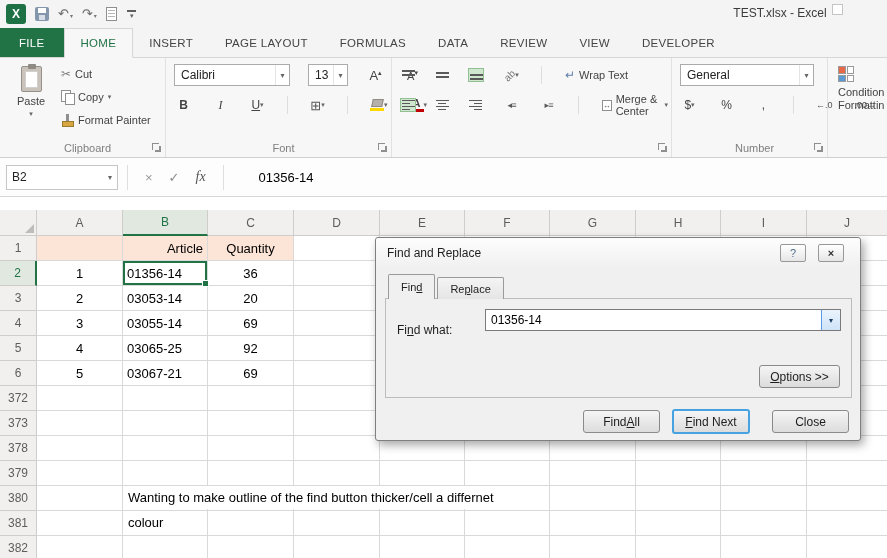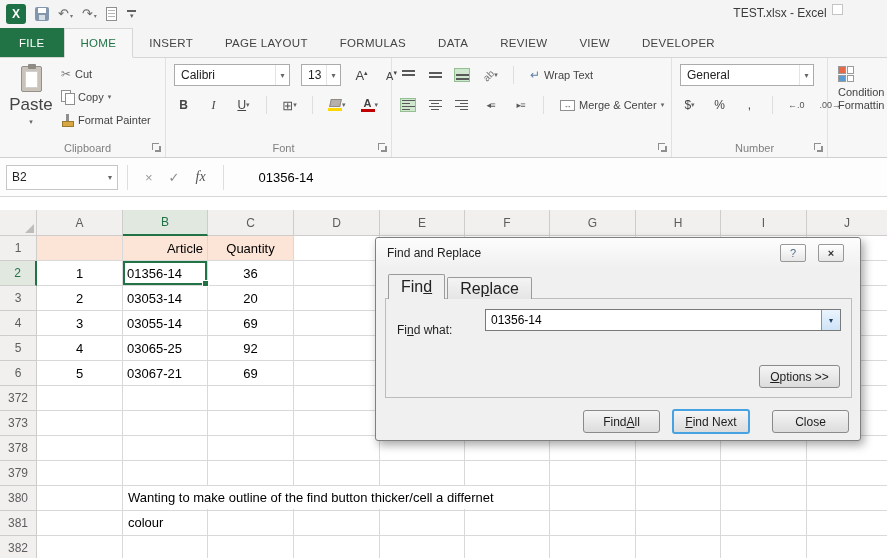--- a/index.html
+++ b/index.html
@@ -38,24 +38,24 @@
   
   .ribbon{position:absolute;left:0;top:58px;right:0;height:100px;background:#f7f7f7;
       border-bottom:1px solid #d0cfce}
   .rgroup{position:absolute;top:0;bottom:0;border-right:1px solid #e3e1df}
   .glabel{position:absolute;bottom:3px;left:10px;right:0;text-align:center;font-size:11px;color:#7f7f7f}
   .launcher{position:absolute;right:3px;bottom:4px;width:11px;height:11px}
   .launcher::before{content:'';position:absolute;left:1px;top:1px;width:6px;height:6px;
       border-left:1px solid #8f8f8f;border-top:1px solid #8f8f8f}
   .launcher::after{content:'';position:absolute;right:1px;bottom:1px;width:4px;height:4px;
       border-right:2px solid #8f8f8f;border-bottom:2px solid #8f8f8f}
-  .row{position:absolute;display:flex;align-items:center;gap:11px}
+  .row{position:absolute;display:flex;align-items:center;gap:18px}
   .bigbtn{position:absolute;left:8px;top:5px;width:46px;height:72px;display:flex;flex-direction:column;
       align-items:center;justify-content:flex-start;gap:3px;padding-top:3px}
-  .biglabel{font-size:17px;color:#444}
+  .biglabel{font-size:11px;color:#444}
   .dd{font-size:7px;color:#666}
   .clip-ic{width:21px;height:26px;background:#c9c3bb;border:1px solid #95908a;border-radius:2px;position:relative}
   .clip-ic i{display:block}
   .clip-ic .clip-top{position:absolute;top:-3px;left:6px;width:8px;height:5px;background:#8f8a84;border-radius:1px}
   .clip-ic .clip-page{position:absolute;left:3px;top:4px;right:3px;bottom:3px;background:#fff;border:1px solid #d0d0d0}
   .scol{position:absolute;display:flex;flex-direction:column;gap:2px}
   .scmd{display:flex;align-items:center;gap:4px;height:21px;padding:0 3px;font-size:11px;color:#444}
   .scissors-ic{font-size:12px;color:#777}
   .copy-ic{width:13px;height:14px;position:relative}
   .copy-ic::before,.copy-ic::after{content:'';position:absolute;width:8px;height:10px;background:#fff;border:1px solid #8f8f8f}
@@ -142,21 +142,21 @@
   .dlg-title{height:30px;display:flex;align-items:center;padding:0 11px;font-size:12px;color:#1e1e1e;
       background:linear-gradient(#fdfdfd,#f0f0f0);border-radius:3px 3px 0 0}
   .dlg-controls{position:absolute;top:6px;right:16px;display:flex;gap:12px}
   .dlg-sm{width:26px;height:18px;border:1px solid #989898;border-radius:2px;
       background:linear-gradient(#ffffff,#e6e6e6);font-size:11px;display:flex;align-items:center;
       justify-content:center;color:#4e6b8c}
   .dlg-sm.x{color:#333;font-weight:bold}
   .dlg-tabs{position:absolute;left:12px;top:39px;display:flex;z-index:2}
   .dlg-tab{height:22px;padding:4px 12px;border:1px solid #9a9a9a;border-bottom:none;
       border-radius:2px 2px 0 0;background:linear-gradient(#f4f4f4,#e5e5e5);display:flex;
-      align-items:center;font-size:16px;margin-right:2px;color:#222}
+      align-items:center;font-size:11px;margin-right:2px;color:#222}
   .dlg-tab.active{background:#f0f0f0;height:25px;margin-top:-3px;position:relative}
   .dlg-frame{position:absolute;left:9px;top:60px;width:467px;height:100px;border:1px solid #bcbcbc;background:#f0f0f0}
   .fw-label{position:absolute;left:11px;top:24px;font-size:12px;color:#1e1e1e}
   .fw-combo{position:absolute;left:99px;top:10px;width:356px;height:22px;background:#fff;
       border:1px solid #7a7a7a;display:flex;align-items:center;padding-left:5px;font-size:12px;color:#000}
   .fw-dd{margin-left:auto;width:19px;align-self:stretch;border-left:1px solid #569de5;
       background:linear-gradient(#eaf4fd,#cfe3f8);display:flex;align-items:center;justify-content:center;
       font-size:8px;color:#1b3f66}
   .dlg-btn{position:absolute;height:23px;border:1px solid #8a8a8a;border-radius:3px;
       background:linear-gradient(#f5f5f5,#dcdcdc);font-size:12px;color:#1e1e1e;

